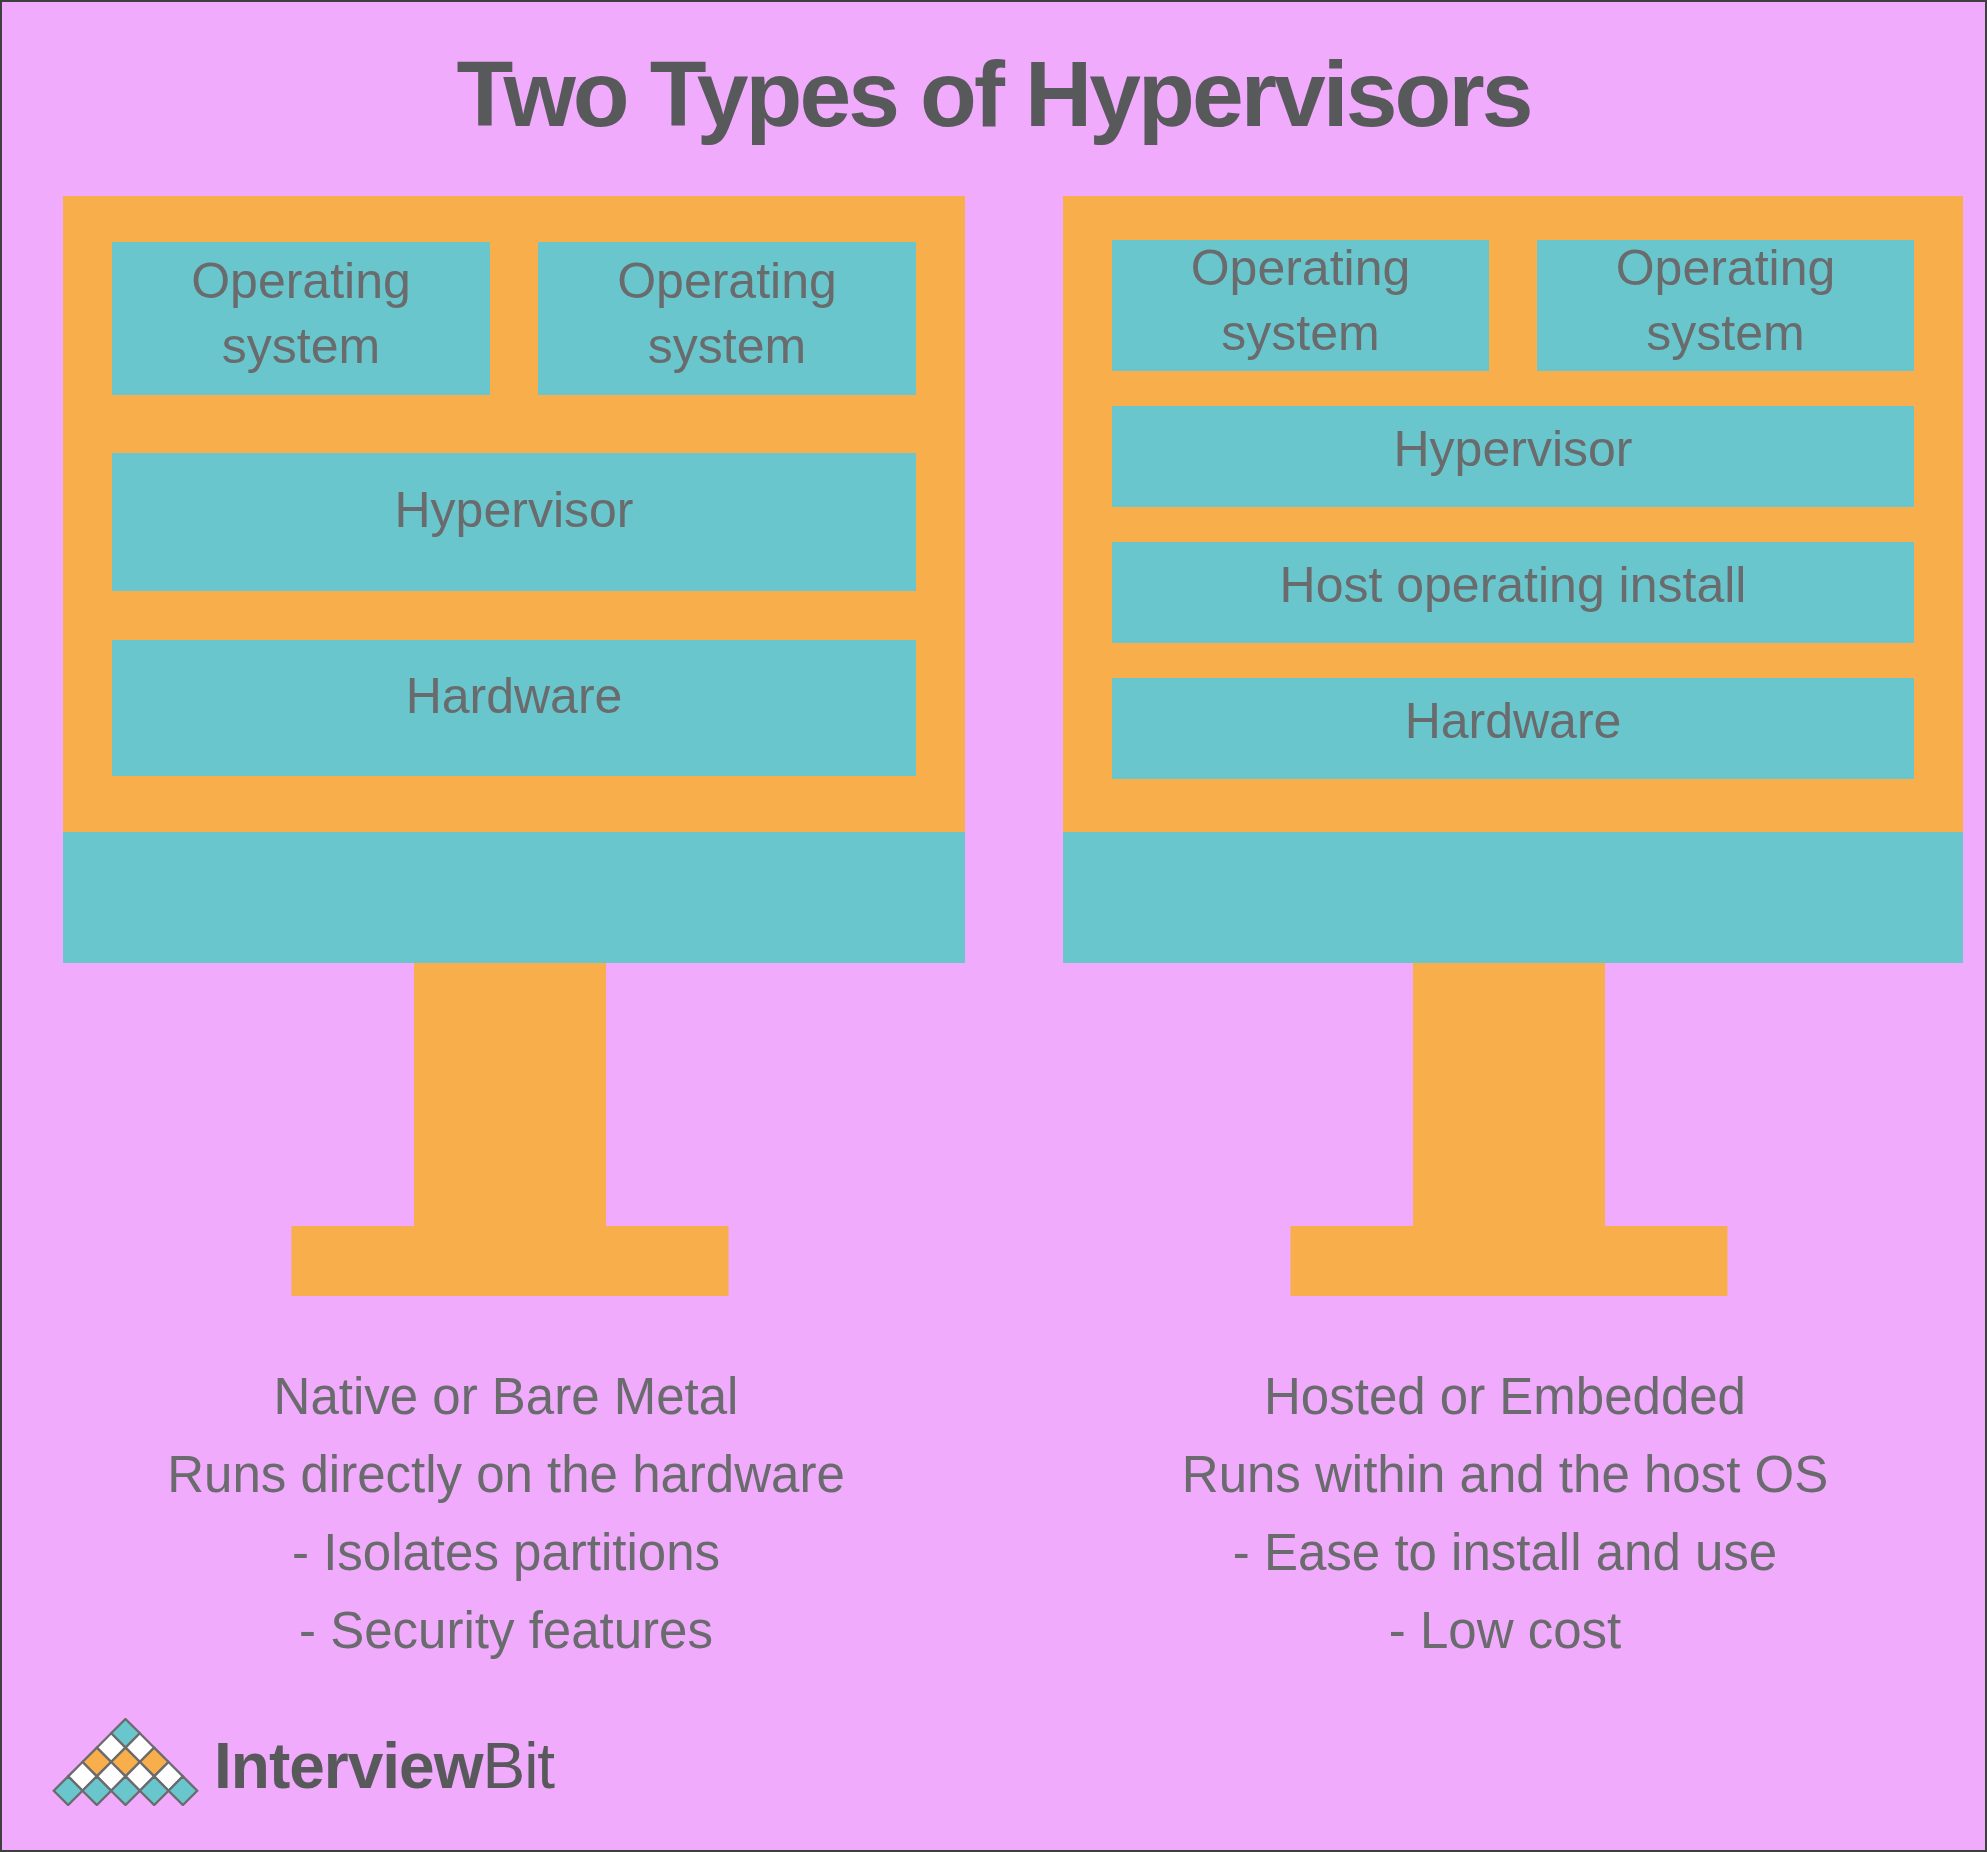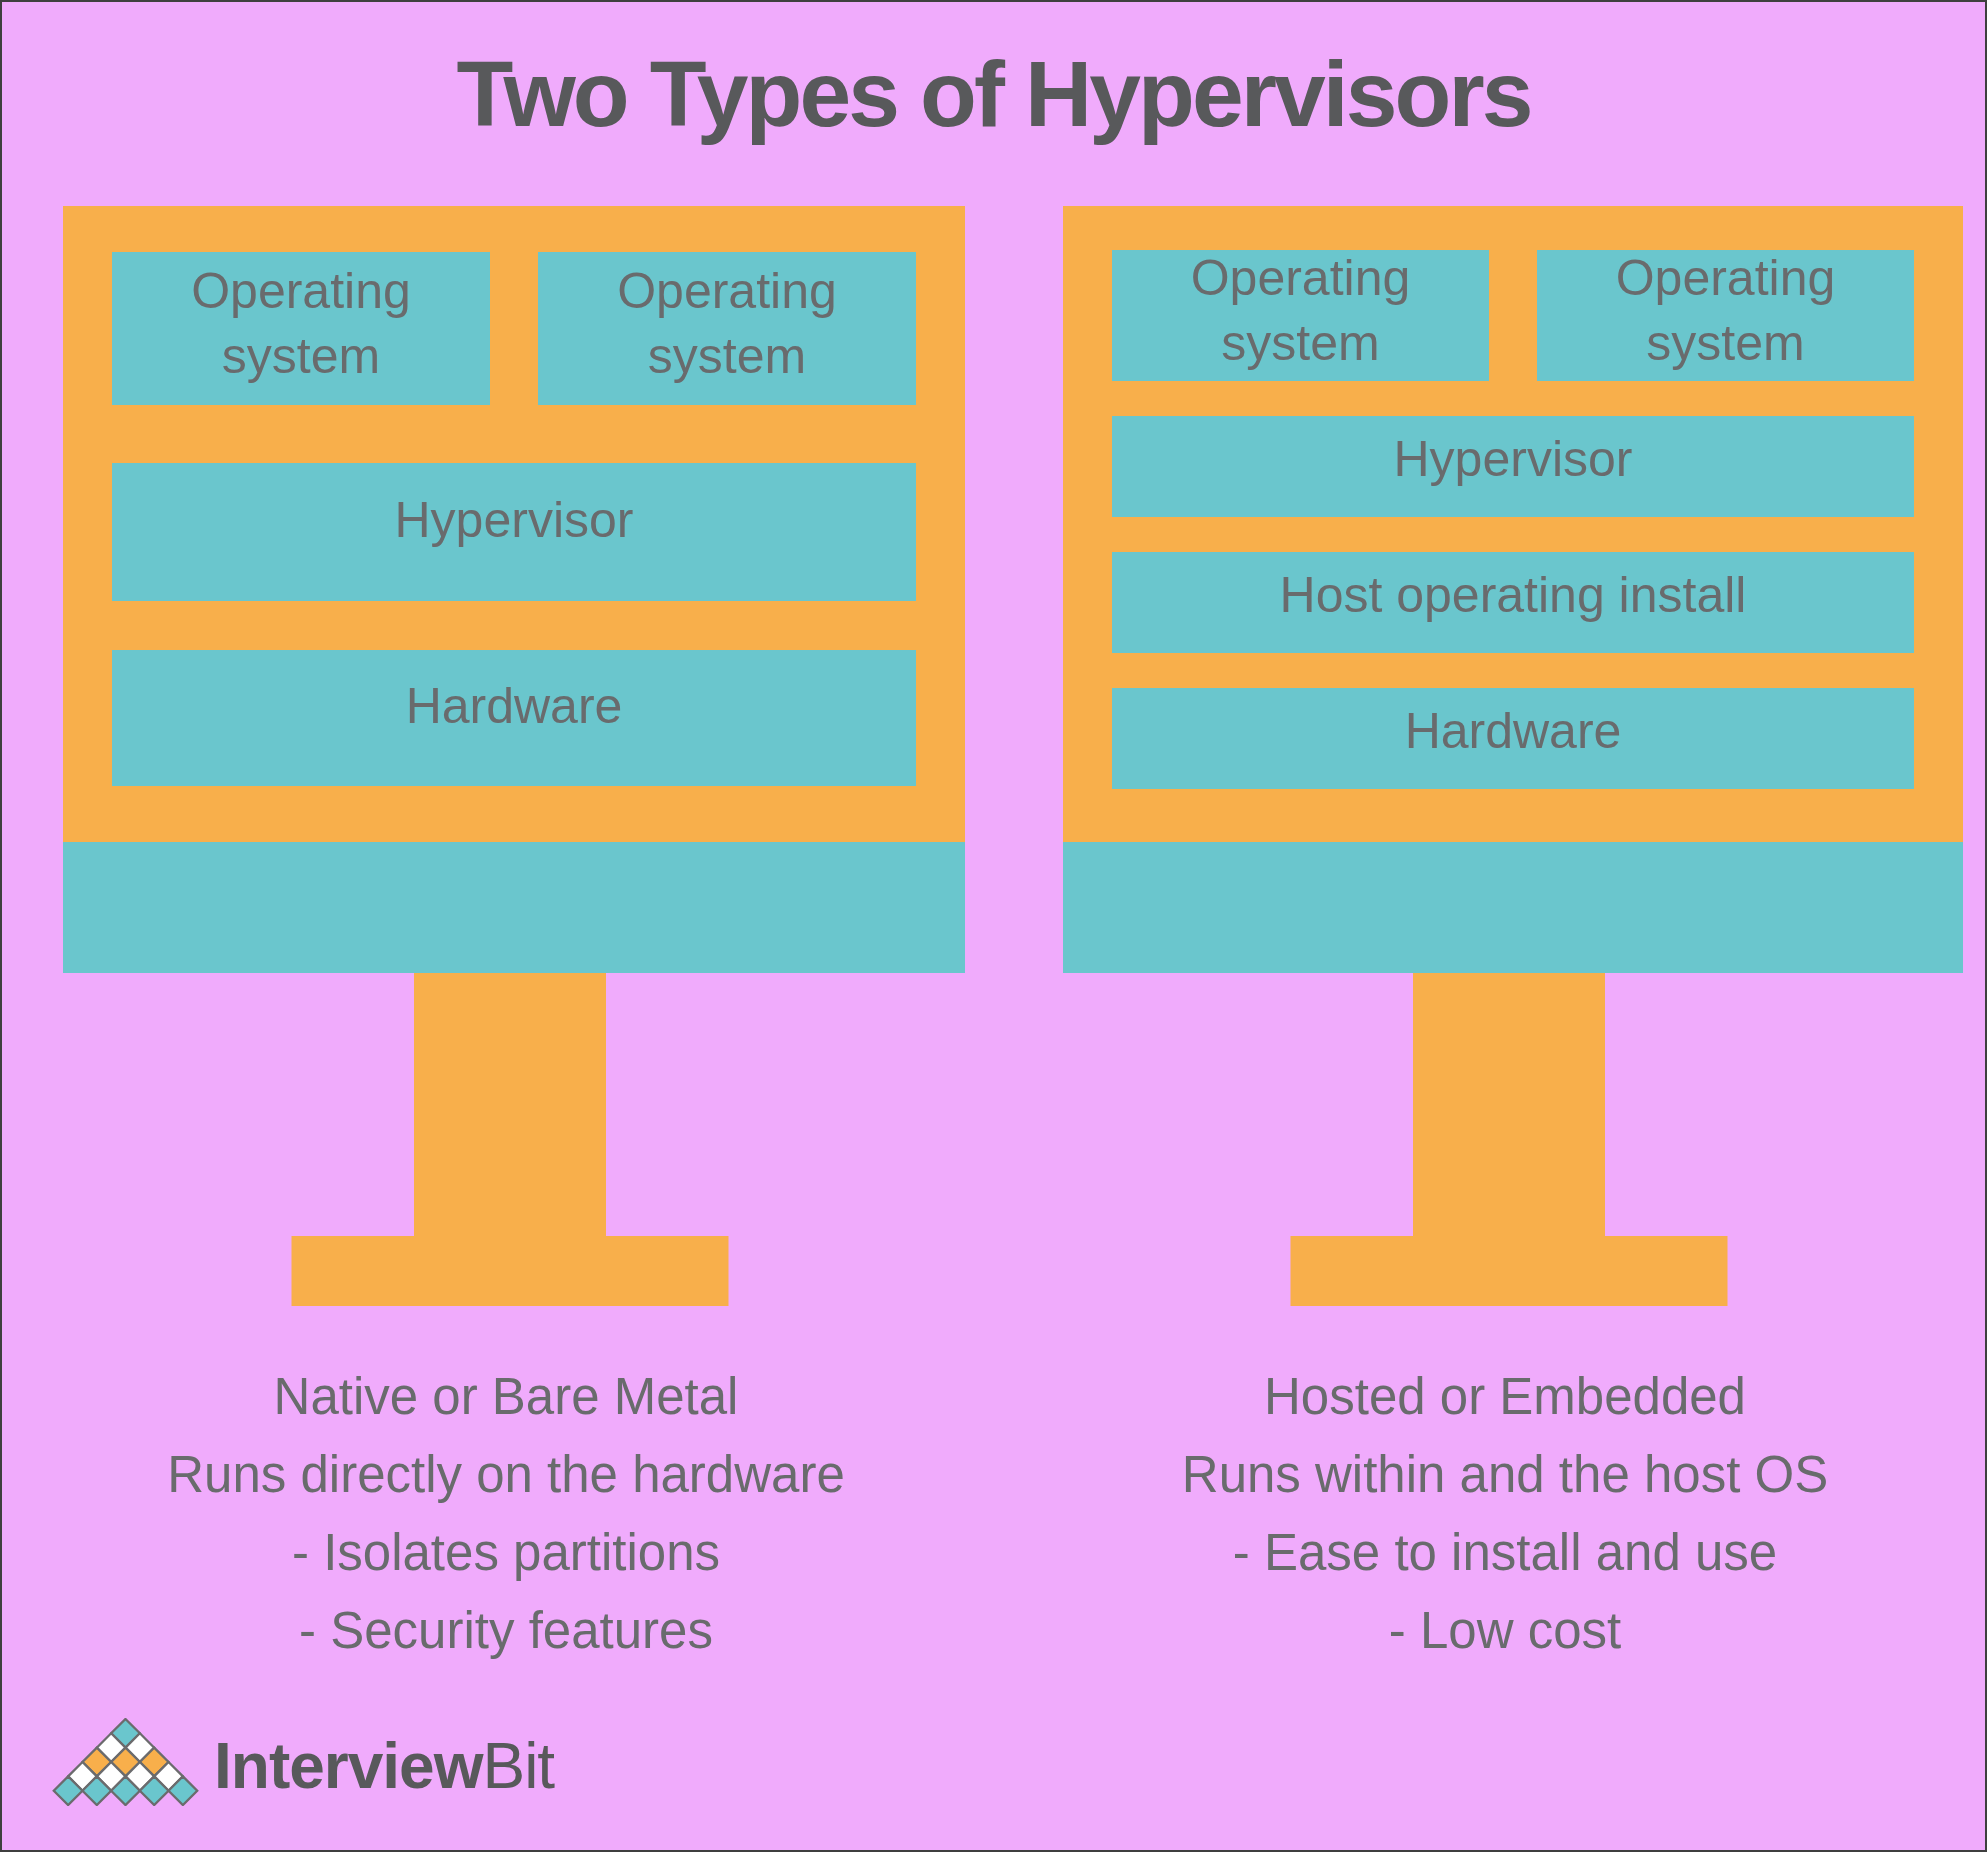--- a/index.html
+++ b/index.html
@@ -13,21 +13,21 @@
     overflow:hidden;
   }
   
   .title{
     position:absolute;top:39px;left:0;right:0;
     text-align:center;
     font-size:93px;font-weight:bold;letter-spacing:-2.9px;
     color:var(--title_gray,#58595b);
   }
   
-  .monitor{position:absolute;top:204px;padding-left:8px;}
+  .monitor{position:absolute;top:194px;padding-left:8px;}
   .monitor.left{left:53px;width:902px;}
   .monitor.right{left:1053px;width:900px;}
   .screen{
     width:100%;height:636px;box-sizing:border-box;
     background:var(--orange,#f8af4b);
   }
   .monitor.left  .screen{padding:46px 49px 0 49px;}
   .monitor.right .screen{padding:44px 49px 0 49px;}
   .box{
     background:var(--teal,#6ac6cd);

